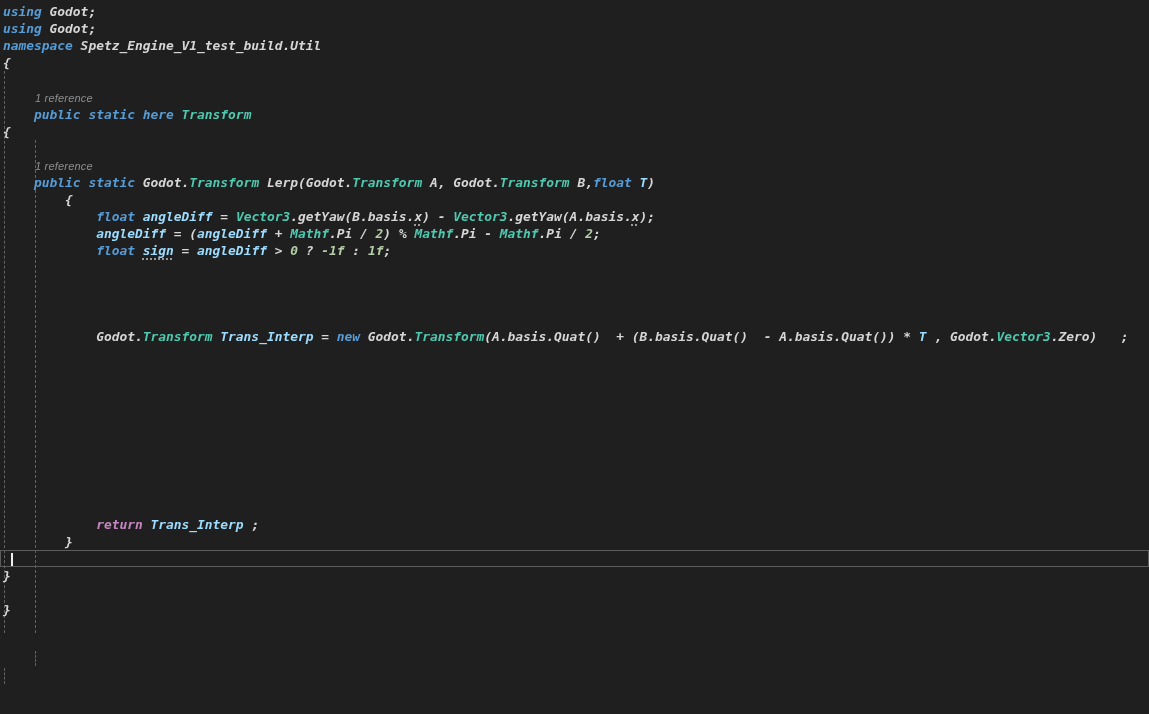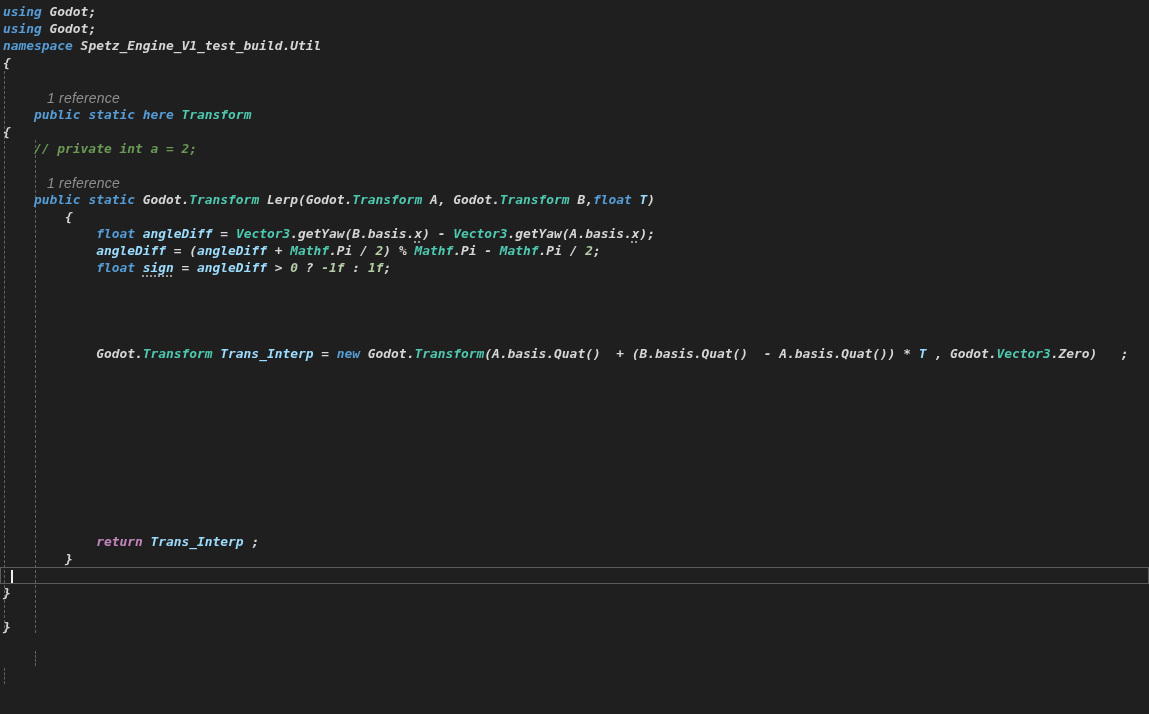--- a/index.html
+++ b/index.html
@@ -6,22 +6,22 @@
   body{width:1149px;height:714px;overflow:hidden;}
   .editor{
     position:relative;width:1149px;height:714px;box-sizing:border-box;
     background:var(--bg,#1f1f1f);
     font-family:"DejaVu Sans Mono","Liberation Mono",monospace;
     font-weight:bold;font-size:12.9px;line-height:17.1px;
     padding-top:3px;cursor:text;font-style:italic;
   }
   .row{height:17.1px;white-space:pre;padding-left:3px;position:relative;z-index:2;}
   .row.lens{
-    font-family:"Liberation Sans",sans-serif;font-weight:400;font-size:14px;
-    color:var(--lens,#8f8f8f);padding-left:47px;line-height:15px;
+    font-family:"Liberation Sans",sans-serif;font-weight:400;font-size:11px;
+    color:var(--lens,#8f8f8f);padding-left:35px;line-height:15px;
     display:flex;align-items:flex-end;letter-spacing:0.2px;
   }
   .row.current-line{
     border:1px solid var(--curline,#5c5c5c);box-sizing:border-box;
   }
   .caret{position:absolute;left:10px;top:1.5px;width:2px;height:13.5px;background:var(--caret,#f0f0f0);}
   .tok-kw{color:var(--kw,#569CD6);}
   .tok-ct{color:var(--ct,#C586C0);}
   .tok-ty{color:var(--ty,#4EC9B0);}
   .tok-cm{color:var(--cm,#6A9955);}
@@ -50,21 +50,20 @@
   <div class="guide" id="guide-ns-bottom"></div>
   <div id="rows">
       <div class="row code"><span class="tok-kw">using</span><span class="tok-pl"> Godot;</span></div>
       <div class="row code"><span class="tok-kw">using</span><span class="tok-pl"> Godot;</span></div>
       <div class="row code"><span class="tok-kw">namespace</span><span class="tok-pl"> Spetz_Engine_V1_test_build.Util</span></div>
       <div class="row code"><span class="tok-pl">{</span></div>
       <div class="row blank"></div>
       <div class="row lens"><span>1 reference</span></div>
       <div class="row code"><span class="tok-pl">    </span><span class="tok-kw">public</span><span class="tok-pl"> </span><span class="tok-kw">static</span><span class="tok-pl"> </span><span class="tok-kw">here</span><span class="tok-pl"> </span><span class="tok-ty">Transform</span></div>
       <div class="row code"><span class="tok-pl">{</span></div>
-      <div class="row code"><span class="tok-cm">    // private int a = 2;</span></div>
       <div class="row blank"></div>
       <div class="row lens"><span>1 reference</span></div>
       <div class="row code"><span class="tok-pl">    </span><span class="tok-kw">public</span><span class="tok-pl"> </span><span class="tok-kw">static</span><span class="tok-pl"> Godot.</span><span class="tok-ty">Transform</span><span class="tok-pl"> Lerp(Godot.</span><span class="tok-ty">Transform</span><span class="tok-pl"> A, Godot.</span><span class="tok-ty">Transform</span><span class="tok-pl"> B,</span><span class="tok-kw">float</span><span class="tok-vr"> T</span><span class="tok-pl">)</span></div>
       <div class="row code"><span class="tok-pl">        {</span></div>
       <div class="row code"><span class="tok-pl">            </span><span class="tok-kw">float</span><span class="tok-pl"> </span><span class="tok-vr">angleDiff</span><span class="tok-pl"> = </span><span class="tok-ty">Vector3</span><span class="tok-pl">.getYaw(B.basis.</span><span class="tok-pl squiggle">x</span><span class="tok-pl">) - </span><span class="tok-ty">Vector3</span><span class="tok-pl">.getYaw(A.basis.</span><span class="tok-pl squiggle">x</span><span class="tok-pl">);</span></div>
       <div class="row code"><span class="tok-pl">            </span><span class="tok-vr">angleDiff</span><span class="tok-pl"> = (</span><span class="tok-vr">angleDiff</span><span class="tok-pl"> + </span><span class="tok-ty">Mathf</span><span class="tok-pl">.Pi / </span><span class="tok-nu">2</span><span class="tok-pl">) % </span><span class="tok-ty">Mathf</span><span class="tok-pl">.Pi - </span><span class="tok-ty">Mathf</span><span class="tok-pl">.Pi / </span><span class="tok-nu">2</span><span class="tok-pl">;</span></div>
       <div class="row code"><span class="tok-pl">            </span><span class="tok-kw">float</span><span class="tok-pl"> </span><span class="tok-vr squiggle">sign</span><span class="tok-pl"> = </span><span class="tok-vr">angleDiff</span><span class="tok-pl"> &gt; </span><span class="tok-nu">0</span><span class="tok-pl"> ? </span><span class="tok-nu">-1f</span><span class="tok-pl"> : </span><span class="tok-nu">1f</span><span class="tok-pl">;</span></div>
       <div class="row blank"></div>
       <div class="row blank"></div>
       <div class="row blank"></div>

